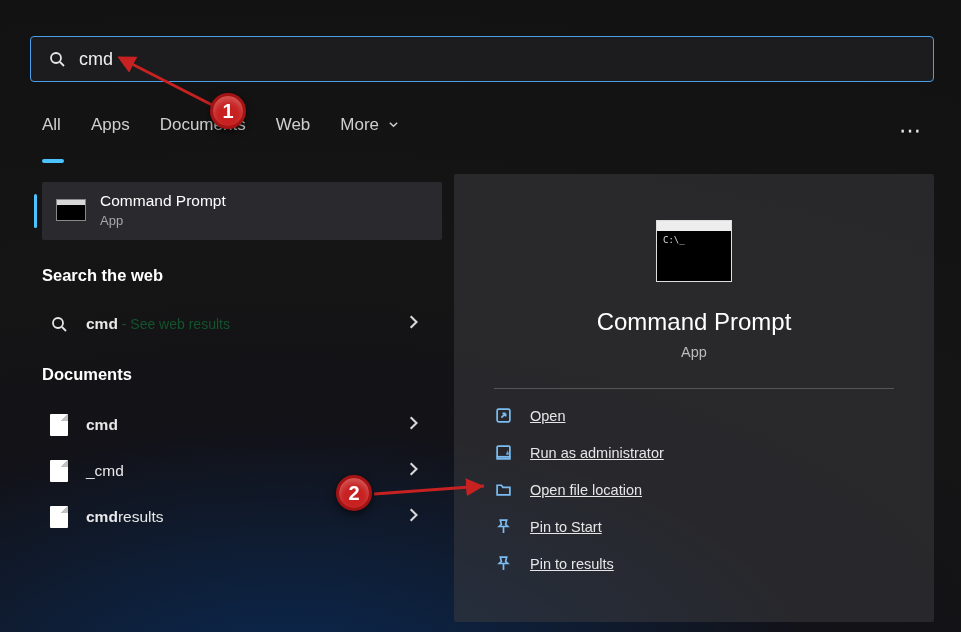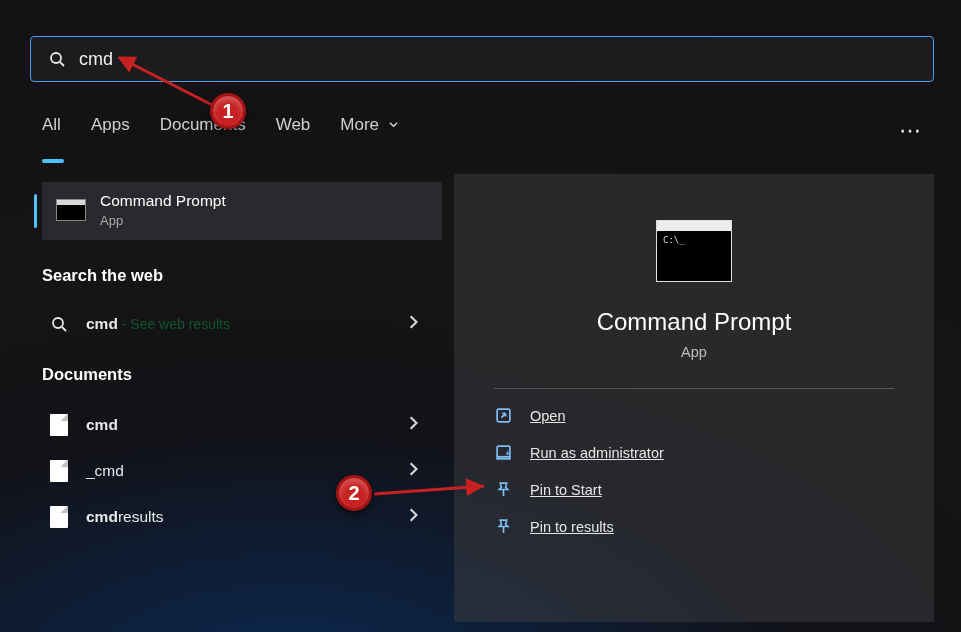--- a/index.html
+++ b/index.html
@@ -228,20 +228,28 @@
     <span class="ico">
       <svg width="17" height="17" viewBox="0 0 16 16" fill="none" stroke="#7cbdf1" stroke-width="1.6">
           <rect x="2" y="2" width="12" height="10" rx="1"></rect>
           <rect x="2" y="12" width="12" height="2"></rect>
           <path d="M11 10l.8-2 .8 2" stroke="#5aa0d6" fill="#5aa0d6"></path>
         </svg>
     </span>
     <span>Run as administrator</span>
   </div>
 
+  <div class="action">
+    <span class="ico">
+      <svg width="17" height="17" viewBox="0 0 16 16" fill="none" stroke="#7cbdf1" stroke-width="1.6">
+          <path d="M2 4h4l1.5 2H14v7H2z"></path>
+        </svg>
+    </span>
+    <span>Open file location</span>
+  </div>
 
   <div class="action">
     <span class="ico">
       <svg width="17" height="17" viewBox="0 0 16 16" fill="none" stroke="#7cbdf1" stroke-width="1.6">
           <path d="M5 2h6l-1 4 2 2H4l2-2-1-4zM8 8v6"></path>
         </svg>
     </span>
     <span>Pin to Start</span>
   </div>
 

